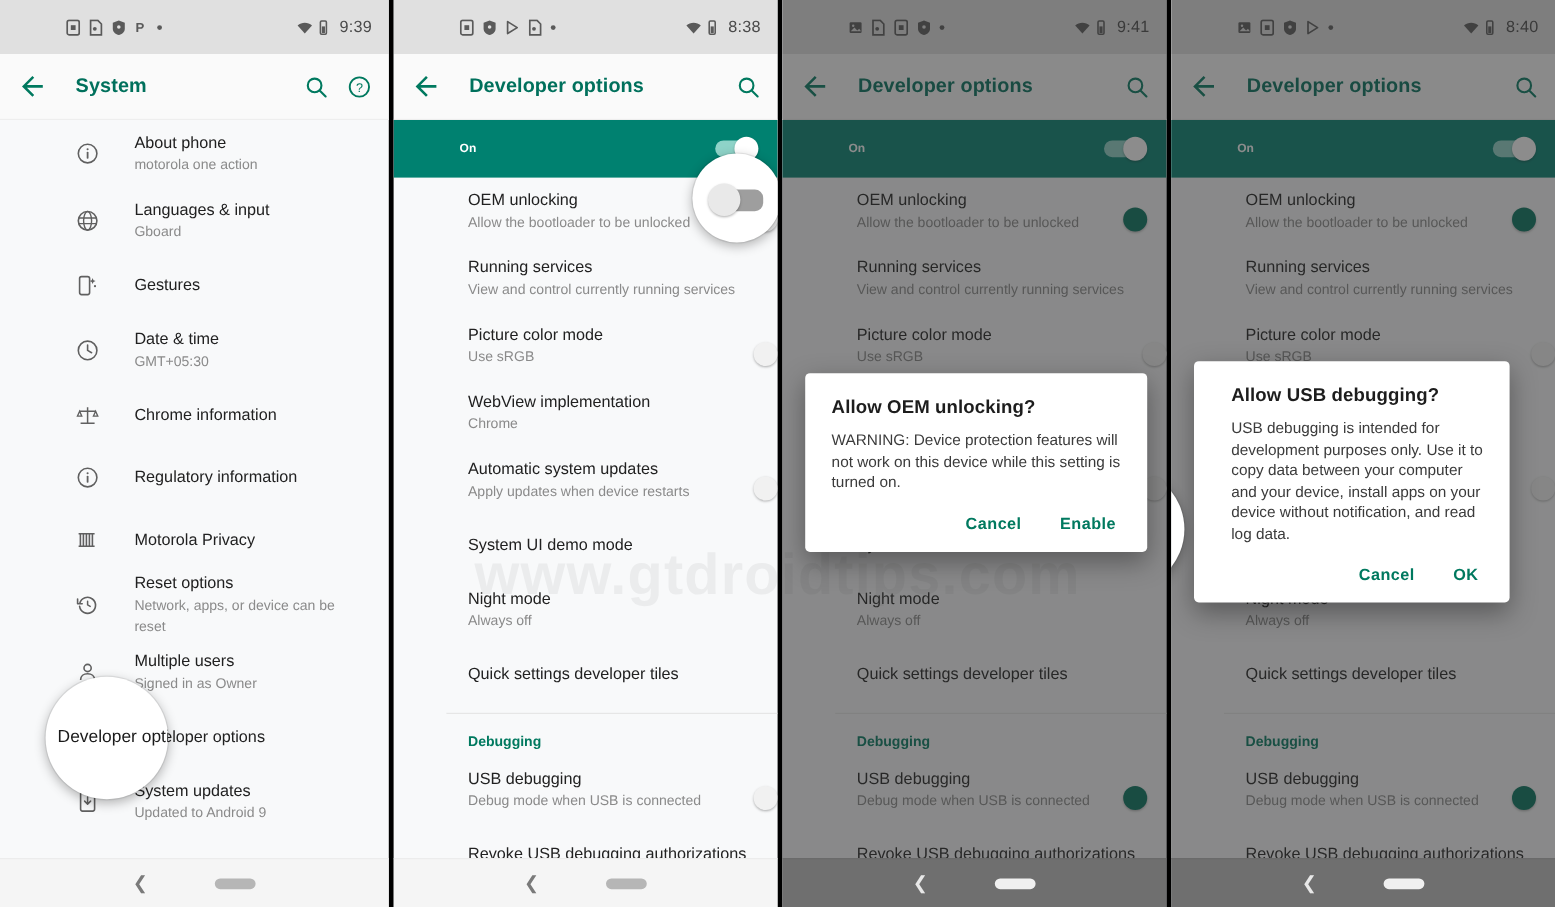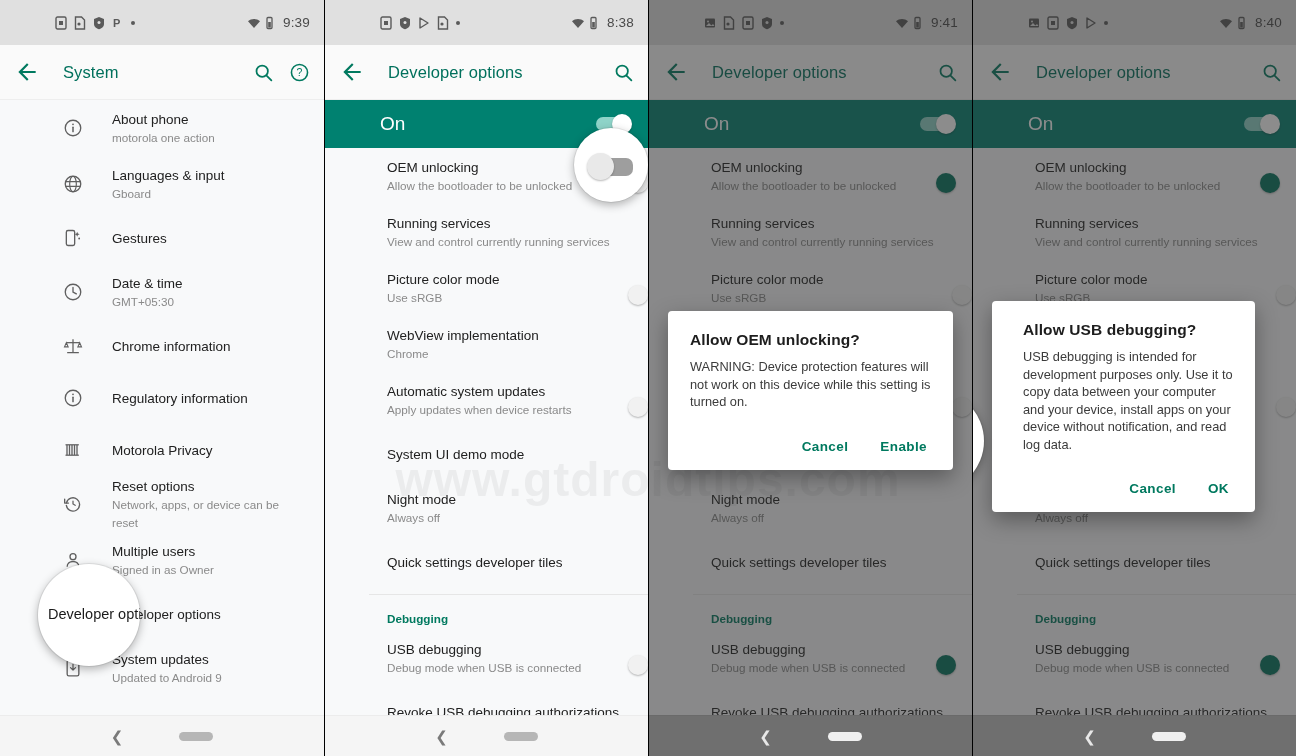--- a/index.html
+++ b/index.html
@@ -5,21 +5,21 @@
   * { box-sizing: border-box; margin:0; padding:0; }
   html,body{
     width:1296px; height:756px; overflow:hidden;
     font-family:"Liberation Sans", sans-serif;
     background:#fff;
   }
   #stage{ position:relative; width:1296px; height:756px; display:flex; }
 
   .panel{ position:relative; width:324px; height:756px; overflow:hidden;
           background:#f8f9fa; }
-  .panel + .panel { border-left:1px solid #000000; }
+  .panel + .panel { border-left:4px solid #000000; }
 
   
   .statusbar{
     position:relative; height:45px; background:#e0e0e0;
     display:flex; align-items:center; z-index:3;
   }
   .sb-left{ display:flex; align-items:center; gap:7px; margin-left:55px; }
   .sb-right{ margin-left:auto; margin-right:14px; display:flex; align-items:center; gap:6px;}
   .sb-ico{ width:12px; height:14px; position:relative; display:inline-block; }
   .sb-ico svg{ display:block; }
@@ -27,32 +27,32 @@
   .sb-time{ font-size:13.5px; color:#4a4a4a; letter-spacing:.2px;text-align:right; }
 
   
   .appbar{
     position:relative; height:55px; background:#fafafa;
     display:flex; align-items:center; padding:0 14px; z-index:3;
     border-bottom:1px solid #eeeeee;
   }
   .appbar .back{ width:26px; height:26px; flex:0 0 26px; }
   .appbar .title{
-    margin-left:23px; font-size:16.5px; font-weight:400; color:#00705c;
+    margin-left:23px; font-size:16.5px; font-weight:700; color:#00705c;
     letter-spacing:.1px; white-space:nowrap;
   }
   .appbar .actions{ margin-left:auto; display:flex; align-items:center; gap:15px; }
   .appbar .actions .act{ width:21px; height:21px; }
 
   
   .onbar{
     position:relative; height:48px; background:#008170;
     display:flex; align-items:center; padding:0 18px; z-index:2;
   }
-  .onbar .lbl{ font-size:19px; color:#ffffff; font-weight:400; margin-left:37px;}
+  .onbar .lbl{ font-size:10px; color:#ffffff; font-weight:700; margin-left:37px;}
   .onbar .sw{ margin-left:auto; }
 
   
   .list{ position:relative; z-index:1;padding-left:44px; }
   .row{
     position:relative; display:flex; align-items:center;
     padding:0 18px 0 18px; min-height:52px;
   }
   .row.tall{ min-height:56px; }
   .row .ico{ width:22px; flex:0 0 22px; margin-right:28px; display:flex; justify-content:center;}
@@ -93,21 +93,21 @@
 
   
   .dialog{
     position:absolute; z-index:7; background:#fff; border-radius:4px;
     box-shadow:0 8px 22px rgba(0,0,0,.35);
     padding:20px 22px 6px 22px;
   }
   .dialog h3{ font-size:15.5px; font-weight:700; color:#1d1d1d; letter-spacing:.1px;}
   .dialog p{ font-size:12.8px; color:#3b3b3b; line-height:17.5px; margin-top:9px; }
   .dlg-actions{ display:flex; justify-content:flex-end; align-items:center;
-                gap:32px; margin-top:28px; padding-bottom:10px; padding-right:4px;}
+                gap:32px; margin-top:18px; padding-bottom:10px; padding-right:4px;}
   .dlg-btn{ font-size:13.5px; font-weight:700; color:#00795f; letter-spacing:.4px;}
 
   
   .lens{
     position:absolute; border-radius:50%; z-index:9;
     box-shadow:0 3px 10px rgba(0,0,0,.30), 0 0 0 1px rgba(0,0,0,.07);
     background:#ffffff; overflow:hidden;
   }
   .lens-txt{ position:absolute; white-space:nowrap; }
 

